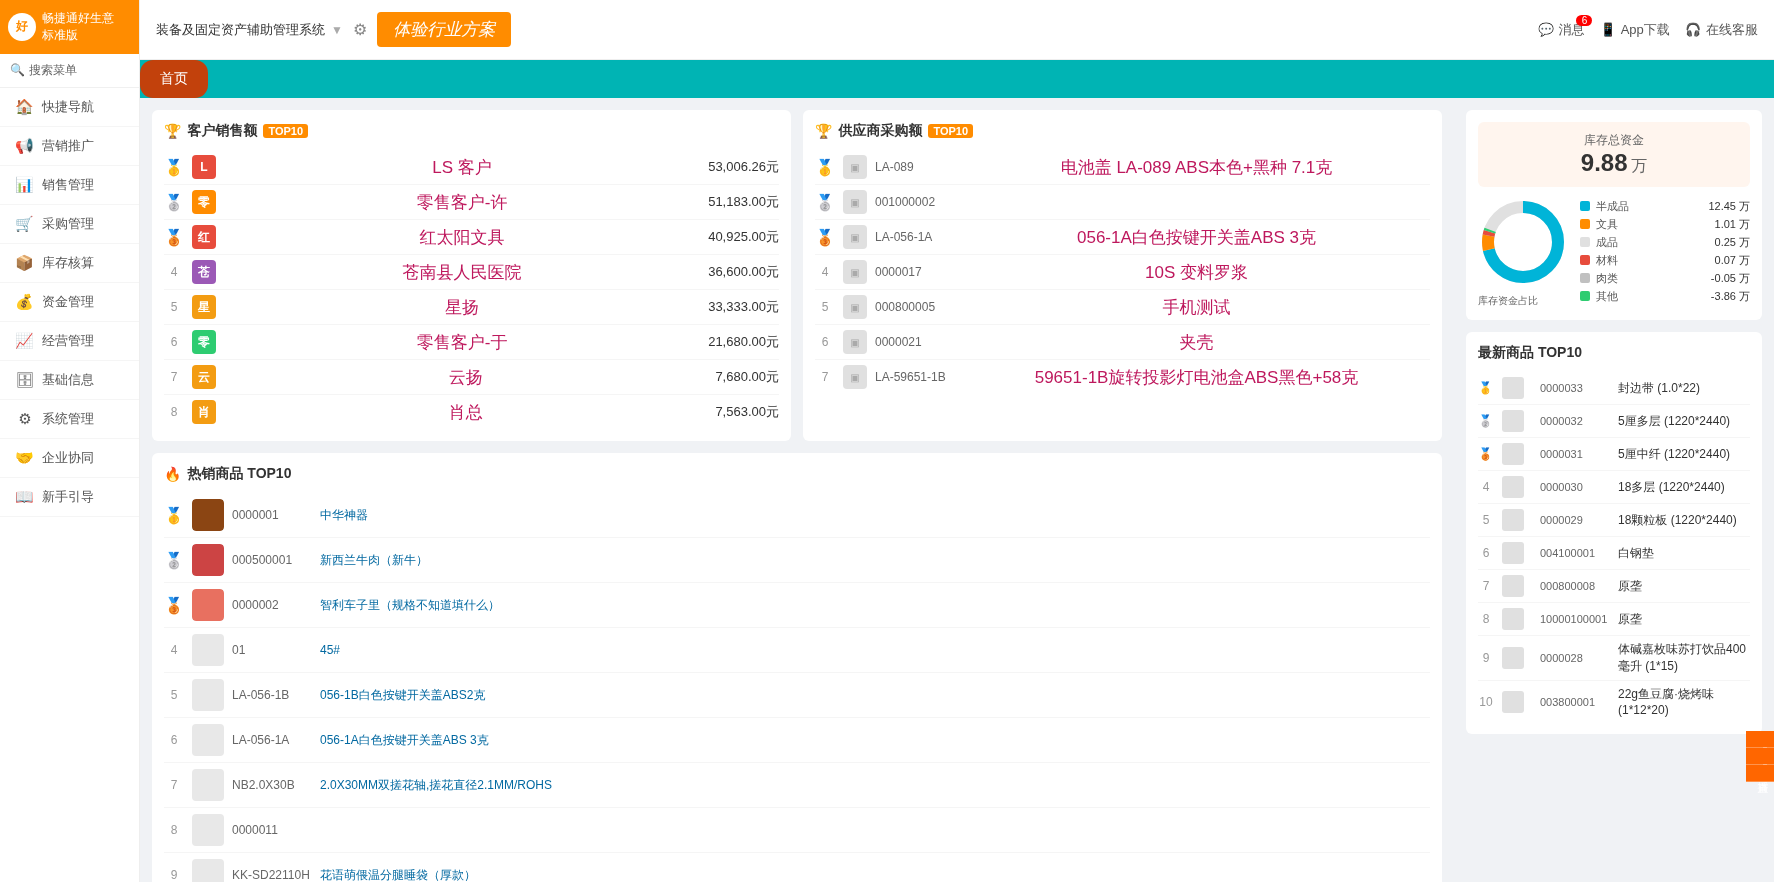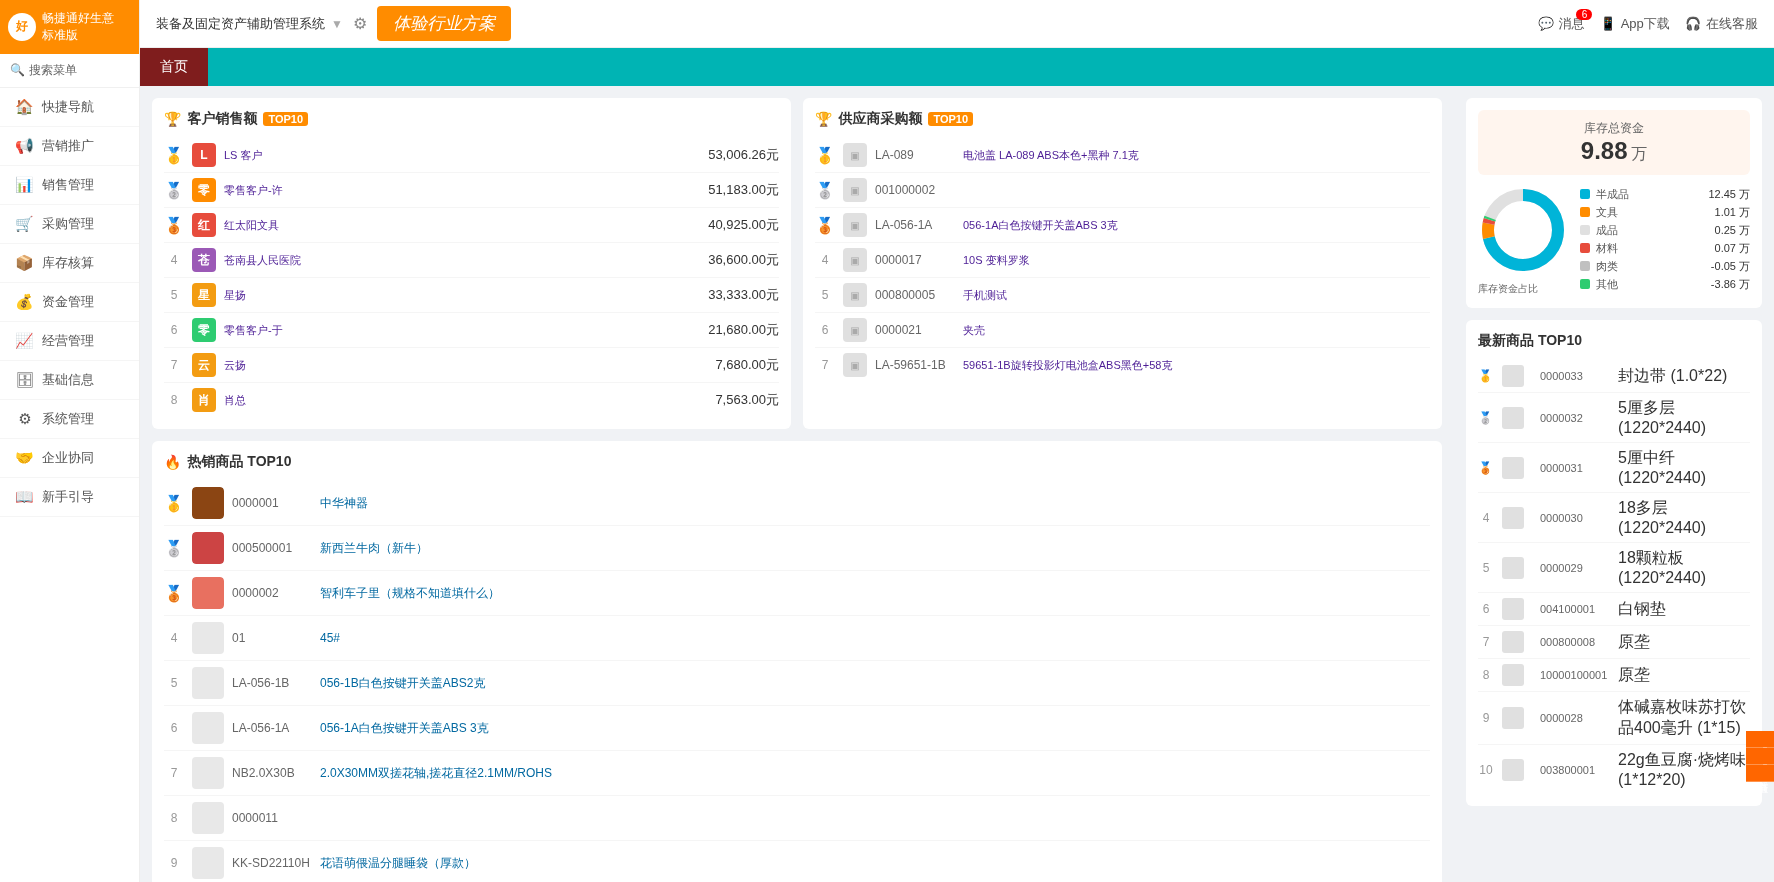--- a/index.html
+++ b/index.html
@@ -59,21 +59,21 @@
     .main-area {
       flex: 1;
       display: flex;
       flex-direction: column;
       overflow: hidden;
     }
     
     
     .top-header {
       background: #fff;
-      height: 48px;
+      height: 60px;
       display: flex;
       align-items: center;
       padding: 0 16px;
       border-bottom: 1px solid #eee;
       gap: 10px;
     }
     .top-header .system-name {
       font-size: 13px;
       color: #333;
       display: flex; align-items: center; gap: 6px;
@@ -119,21 +119,22 @@
     }
     .tab-item {
       padding: 0 20px;
       display: flex;
       align-items: center;
       color: #fff;
       font-size: 14px;
       cursor: pointer;
     }
     .tab-item.active {
-      background: #7f1d1d;
+      background: #c2410c;
+      border-radius: 13px;
     }
     
     
     .page-content {
       flex: 1;
       display: flex;
       overflow: hidden;
       background: #f0f2f5;
     }
     
@@ -206,22 +207,23 @@
       width: 24px; height: 24px;
       border-radius: 4px;
       display: flex; align-items: center; justify-content: center;
       color: #fff;
       font-size: 12px;
       font-weight: bold;
       flex-shrink: 0;
     }
     .item-name {
       flex: 1;
-      font-size: 11px;
-      color: #4c1d95;
+      font-size: 17px;
+      color: #be185d;
+      text-align: center;
     }
     .item-amount {
       font-size: 13px;
       color: #333;
       font-weight: 500;
     }
     .item-avatar-placeholder {
       width: 24px; height: 24px;
       border-radius: 4px;
       background: #e0e0e0;
@@ -329,21 +331,21 @@
     }
     .new-product-item:last-child { border-bottom: none; }
     .np-rank { width: 16px; text-align: center; font-size: 12px; color: #999; }
     .np-thumb {
       width: 22px; height: 22px;
       border-radius: 3px;
       background: #e0e0e0;
       flex-shrink: 0;
     }
     .np-code { font-size: 11px; color: #666; min-width: 70px; margin-left: 8px; }
-    .np-name { font-size: 16px; color: #333; flex: 1; }
+    .np-name { font-size: 12px; color: #333; flex: 1; }
 
     
     .floating-service {
       position: fixed;
       right: 0;
       bottom: 100px;
       display: flex;
       flex-direction: column;
       z-index: 100;
     }

